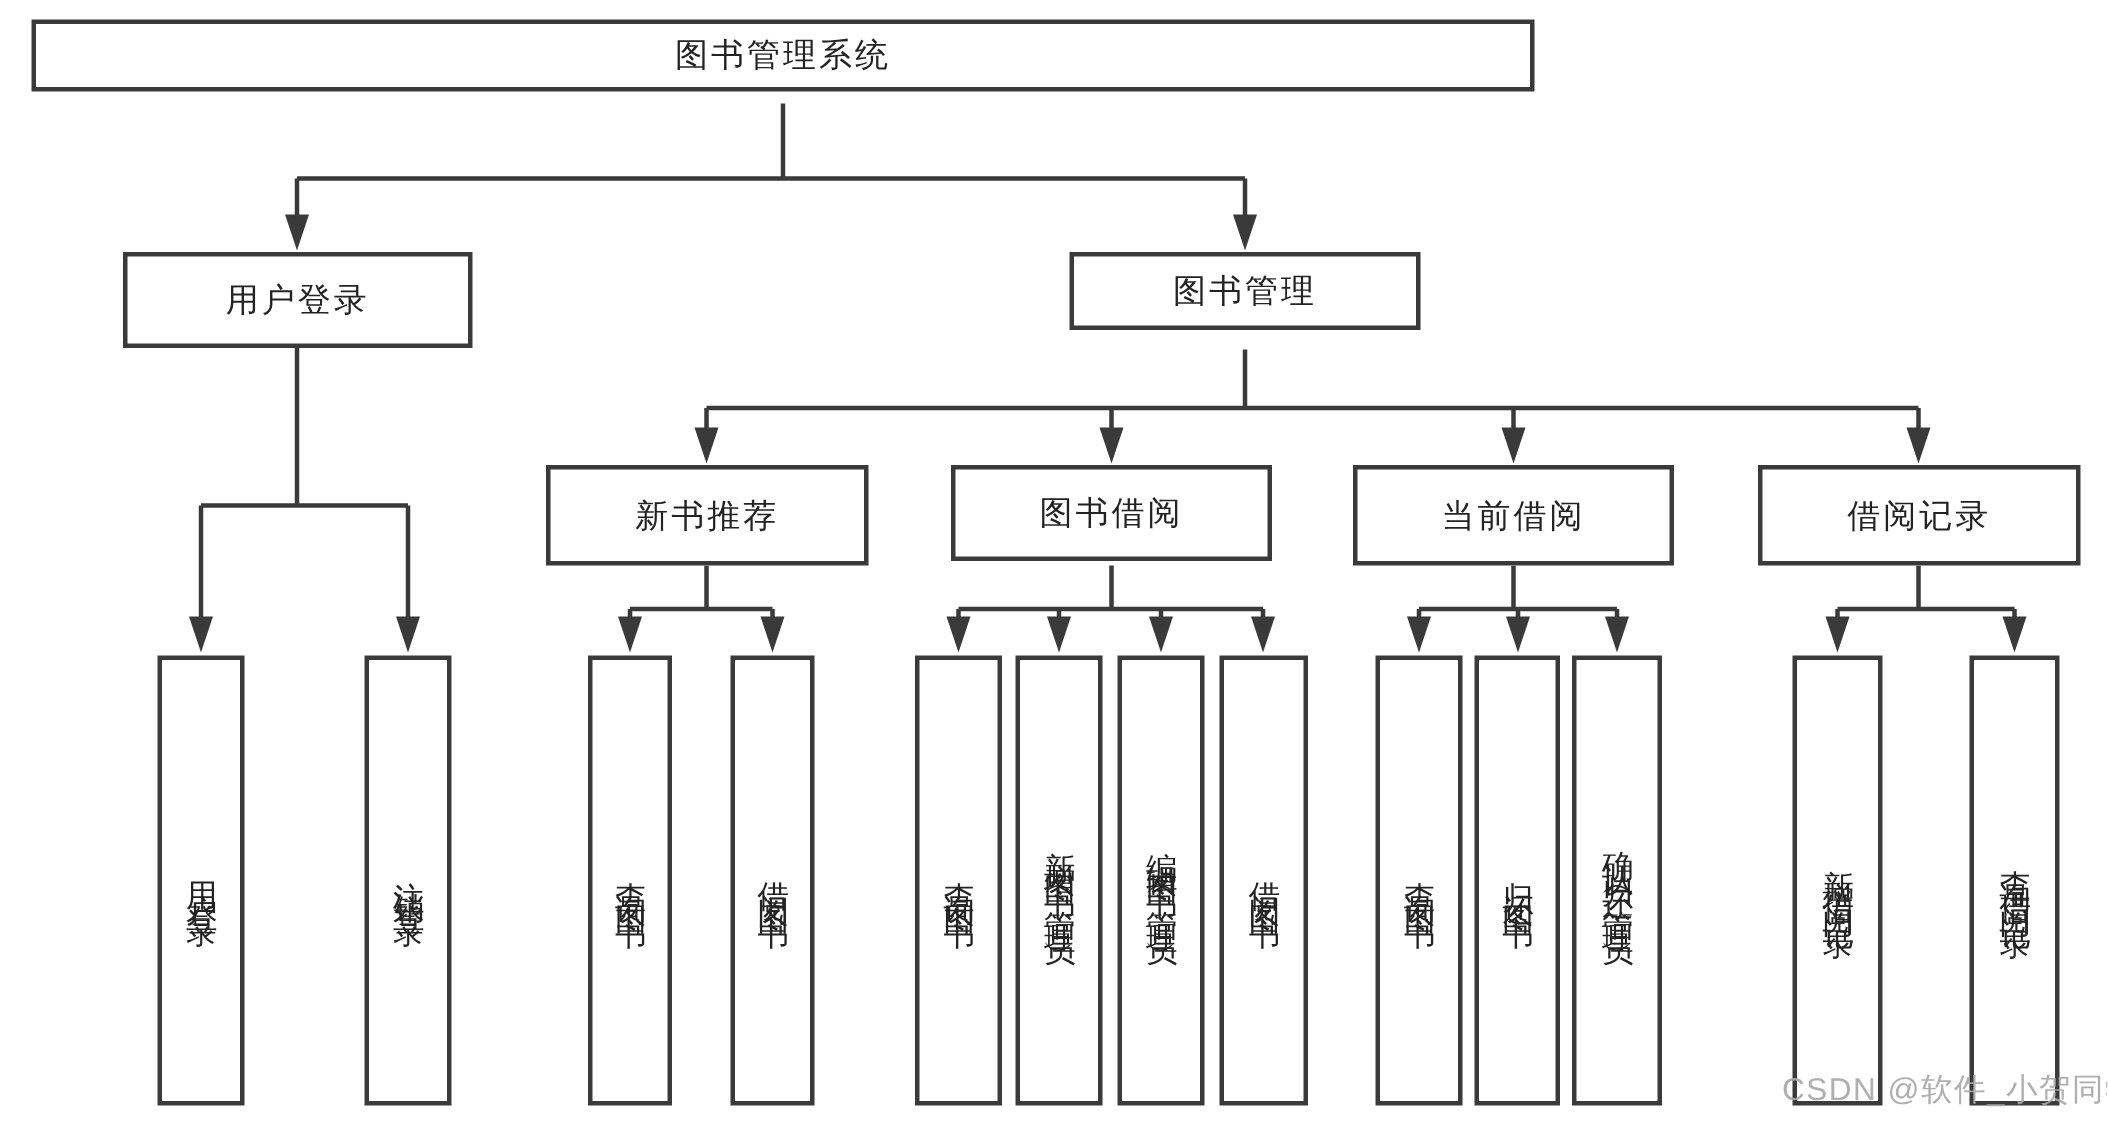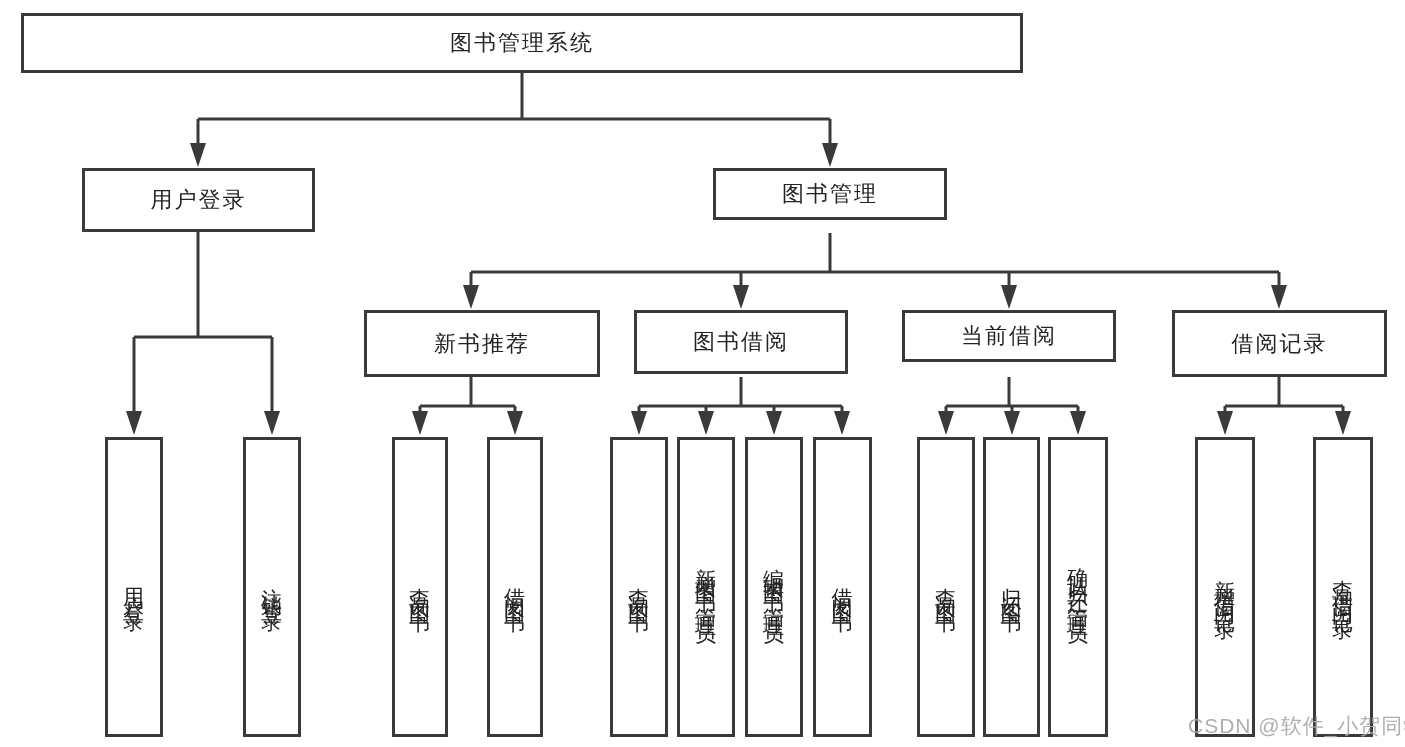--- a/index.html
+++ b/index.html
@@ -108,38 +108,38 @@
       <polygon points="766,411 782,411 774,435"></polygon>
       <polygon points="834,411 850,411 842,435"></polygon>
       <polygon points="938,411 954,411 946,435"></polygon>
       <polygon points="1004,411 1020,411 1012,435"></polygon>
       <polygon points="1070,411 1086,411 1078,435"></polygon>
       <polygon points="1217,411 1233,411 1225,435"></polygon>
       <polygon points="1335,411 1351,411 1343,435"></polygon>
     </g>
   </svg>
 
-  <div class="node root-box" style="left:21px; top:13px; width:1002px; height:60px;">
+  <div class="node root-box" style="left:21px; top:13px; width:1002px; height:48px;">
     <span>图书管理系统</span>
   </div>
 
   <div class="node h-label" style="left:82px; top:168px; width:233px; height:64px;">
     <span>用户登录</span>
   </div>
   <div class="node h-label" style="left:713px; top:168px; width:234px; height:52px;">
     <span>图书管理</span>
   </div>
 
-  <div class="node h-label" style="left:364px; top:310px; width:236px; height:67px;">
+  <div class="node h-label" style="left:364px; top:310px; width:215px; height:67px;">
     <span>新书推荐</span>
   </div>
   <div class="node h-label" style="left:634px; top:310px; width:214px; height:64px;">
     <span>图书借阅</span>
   </div>
-  <div class="node h-label" style="left:902px; top:310px; width:214px; height:52px;">
+  <div class="node h-label" style="left:902px; top:310px; width:214px; height:67px;">
     <span>当前借阅</span>
   </div>
   <div class="node h-label" style="left:1172px; top:310px; width:215px; height:67px;">
     <span>借阅记录</span>
   </div>
 
   <div class="leaf" style="left:105px; width:58px;">
     <span>用户登录</span>
   </div>
   <div class="leaf" style="left:243px; width:58px;">

